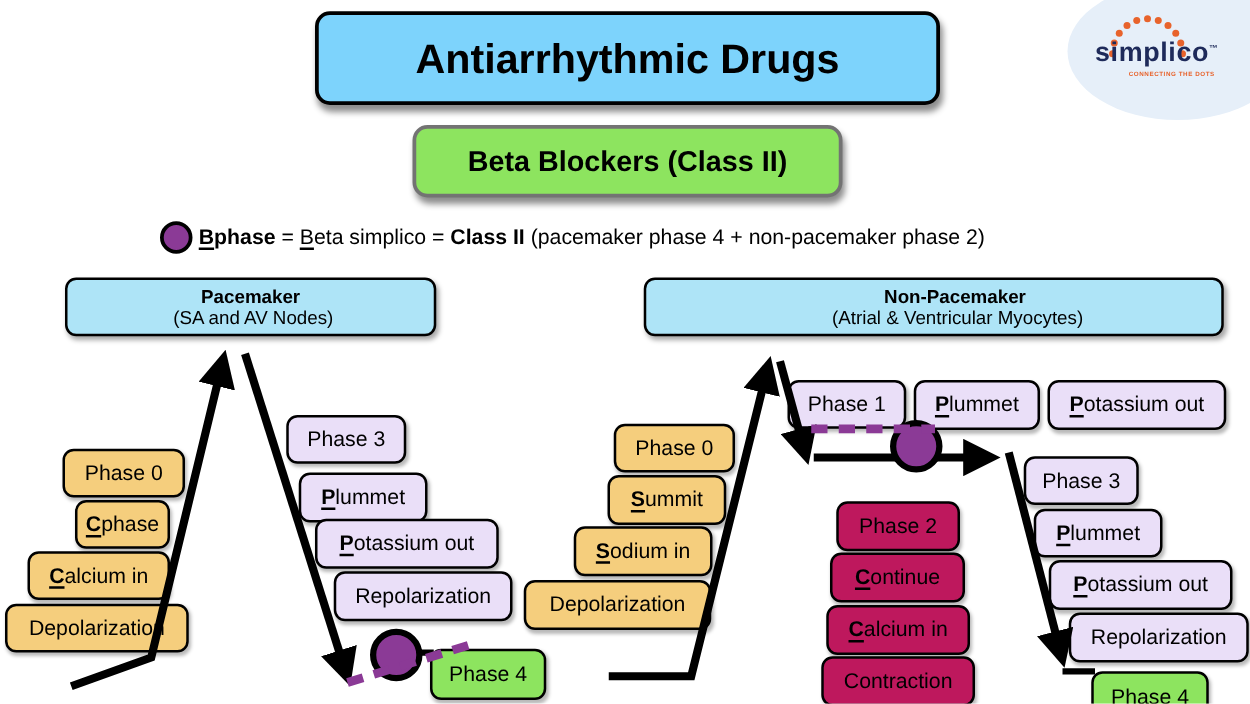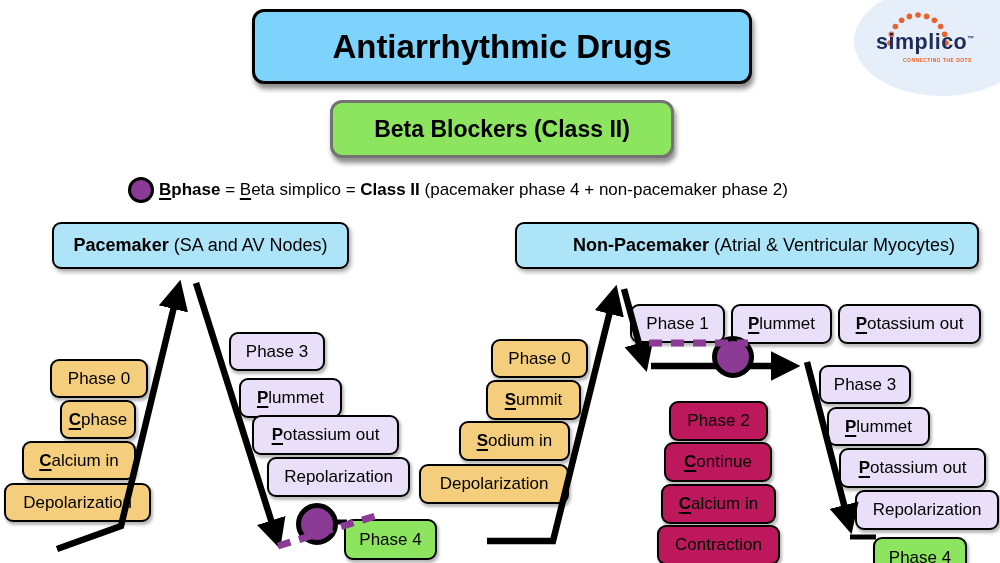--- a/index.html
+++ b/index.html
@@ -15,22 +15,22 @@
 
   .lead{font-weight:bold;text-decoration:underline;text-decoration-thickness:2px;text-underline-offset:3px;}
 
   .titlebox{position:absolute;left:252px;top:9px;width:494px;height:69px;background:#7dd3fc;
       border:3px solid #000;border-radius:12px;display:flex;align-items:center;justify-content:center;
       font-size:33px;font-weight:bold;box-shadow:2px 5px 5px rgba(0,0,0,0.45);z-index:2;}
   .subtitlebox{position:absolute;left:330px;top:100px;width:338px;height:52px;background:#8DE45F;
       border:3px solid #737373;border-radius:12px;display:flex;align-items:center;justify-content:center;
       font-size:23px;font-weight:bold;box-shadow:2px 5px 5px rgba(0,0,0,0.45);z-index:2;}
   .header{position:absolute;height:43px;display:flex;align-items:center;justify-content:center;
-      border:2.5px solid #000;border-radius:9px;background:#AEE4F7;font-size:18px;
-      box-shadow:2px 3px 4px rgba(0,0,0,0.35);z-index:2;white-space:pre;}
+      border:2.5px solid #000;border-radius:9px;background:#AEE4F7;font-size:15px;
+      box-shadow:2px 3px 4px rgba(0,0,0,0.35);z-index:2;white-space:pre;flex-direction:column;}
   .header b{white-space:pre;}
 
   .legend{position:absolute;left:159px;top:180px;font-size:17px;z-index:2;white-space:pre;}
   .legend .bu{font-weight:bold;text-decoration:underline;text-decoration-thickness:2px;text-underline-offset:2.5px;}
   .legend .u{text-decoration:underline;text-decoration-thickness:2px;text-underline-offset:2.5px;}
 
   #lines{position:absolute;left:0;top:0;z-index:5;pointer-events:none;}
   #logoart{position:absolute;left:0;top:0;z-index:1;pointer-events:none;}
 
   .logoword{position:absolute;left:876px;top:30px;font-size:21.5px;font-weight:bold;color:#1E2A5A;z-index:6;letter-spacing:0.5px;}

